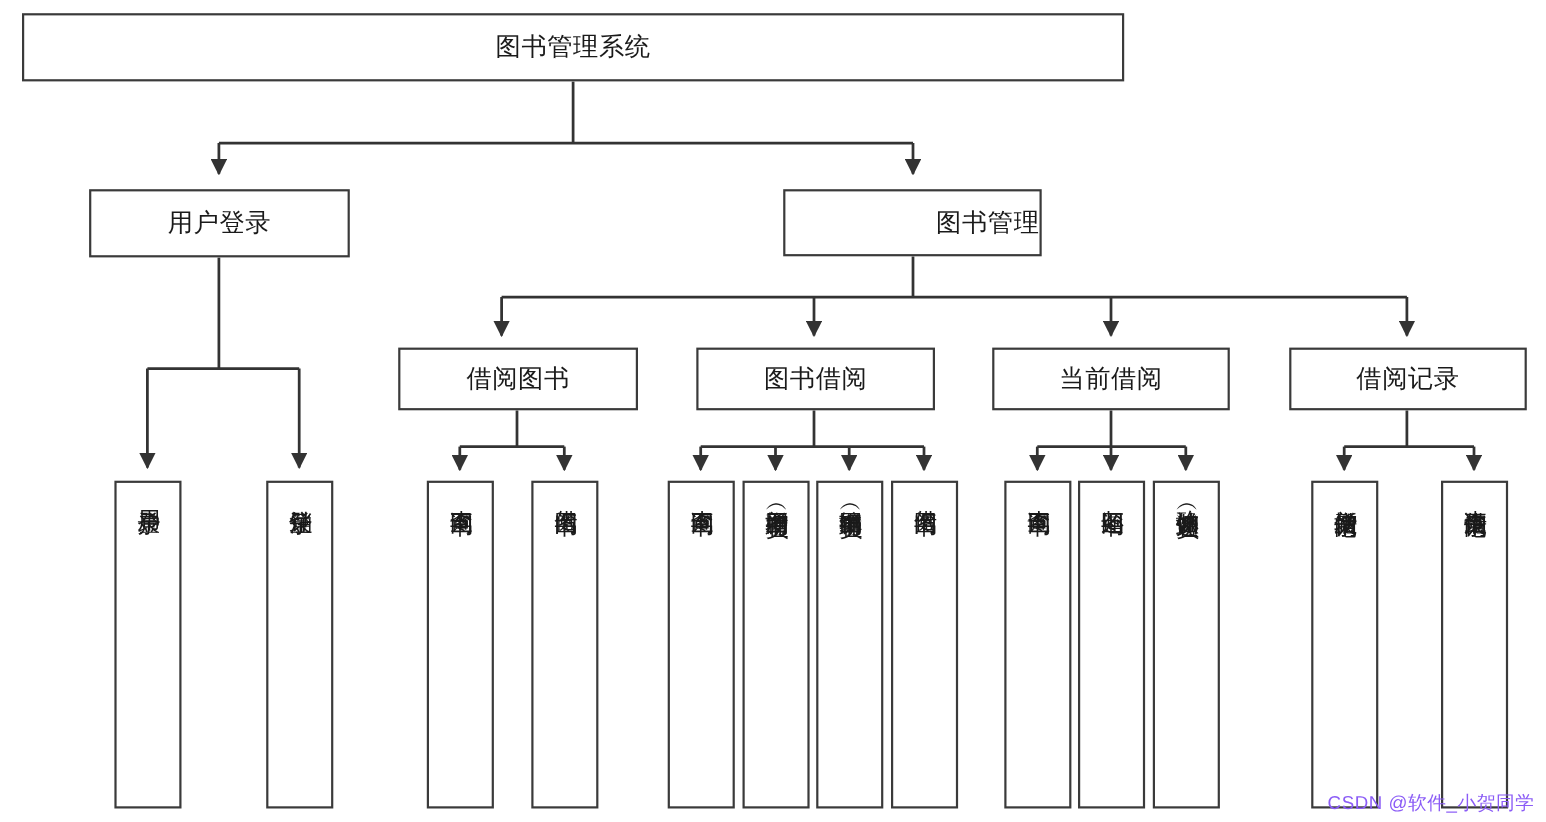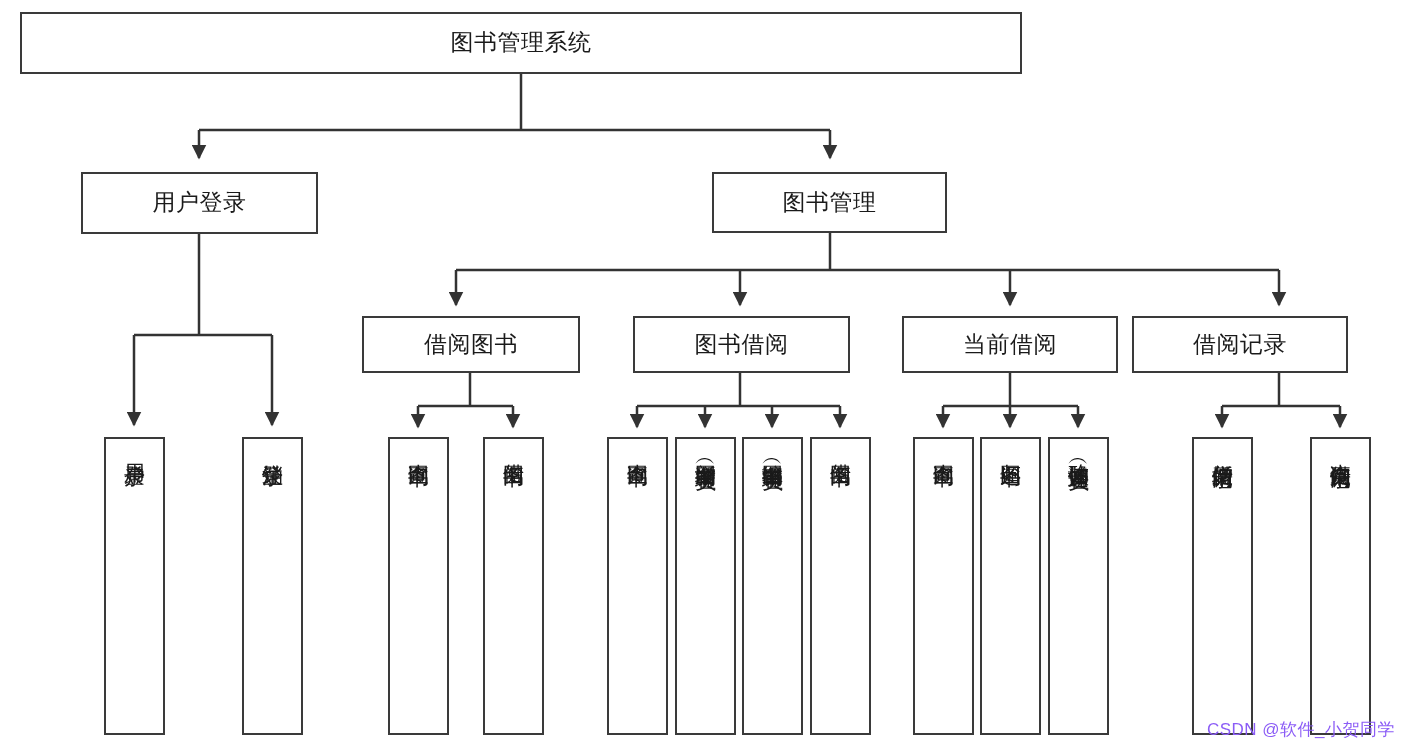--- a/index.html
+++ b/index.html
@@ -125,34 +125,34 @@
     </g>
   </svg>
 
   <div class="node root horizontal" style="left:20px; top:12px; width:1002px; height:62px;">
     <span class="node-label">图书管理系统</span>
   </div>
 
   <div class="node horizontal" style="left:81px; top:172px; width:237px; height:62px;">
     <span class="node-label">用户登录</span>
   </div>
-  <div class="node horizontal" style="left:712px; top:172px; width:235px; height:61px;">
+  <div class="node horizontal" style="left:712px; top:172px; width:235px; height:61px;justify-content:flex-end;">
     <span class="node-label">图书管理</span>
   </div>
 
   <div class="node horizontal" style="left:362px; top:316px; width:218px; height:57px;">
     <span class="node-label">借阅图书</span>
   </div>
   <div class="node horizontal" style="left:633px; top:316px; width:217px; height:57px;">
     <span class="node-label">图书借阅</span>
   </div>
   <div class="node horizontal" style="left:902px; top:316px; width:216px; height:57px;">
     <span class="node-label">当前借阅</span>
   </div>
-  <div class="node horizontal" style="left:1132px; top:316px; width:216px; height:57px;justify-content:center;">
+  <div class="node horizontal" style="left:1172px; top:316px; width:216px; height:57px;justify-content:center;">
     <span class="node-label">借阅记录</span>
   </div>
 
   <div class="node vertical" style="left:104px; top:437px; width:61px; height:298px;">
     <span class="node-label">用户登录</span>
   </div>
   <div class="node vertical" style="left:242px; top:437px; width:61px; height:298px;">
     <span class="node-label">注销登录</span>
   </div>
 

